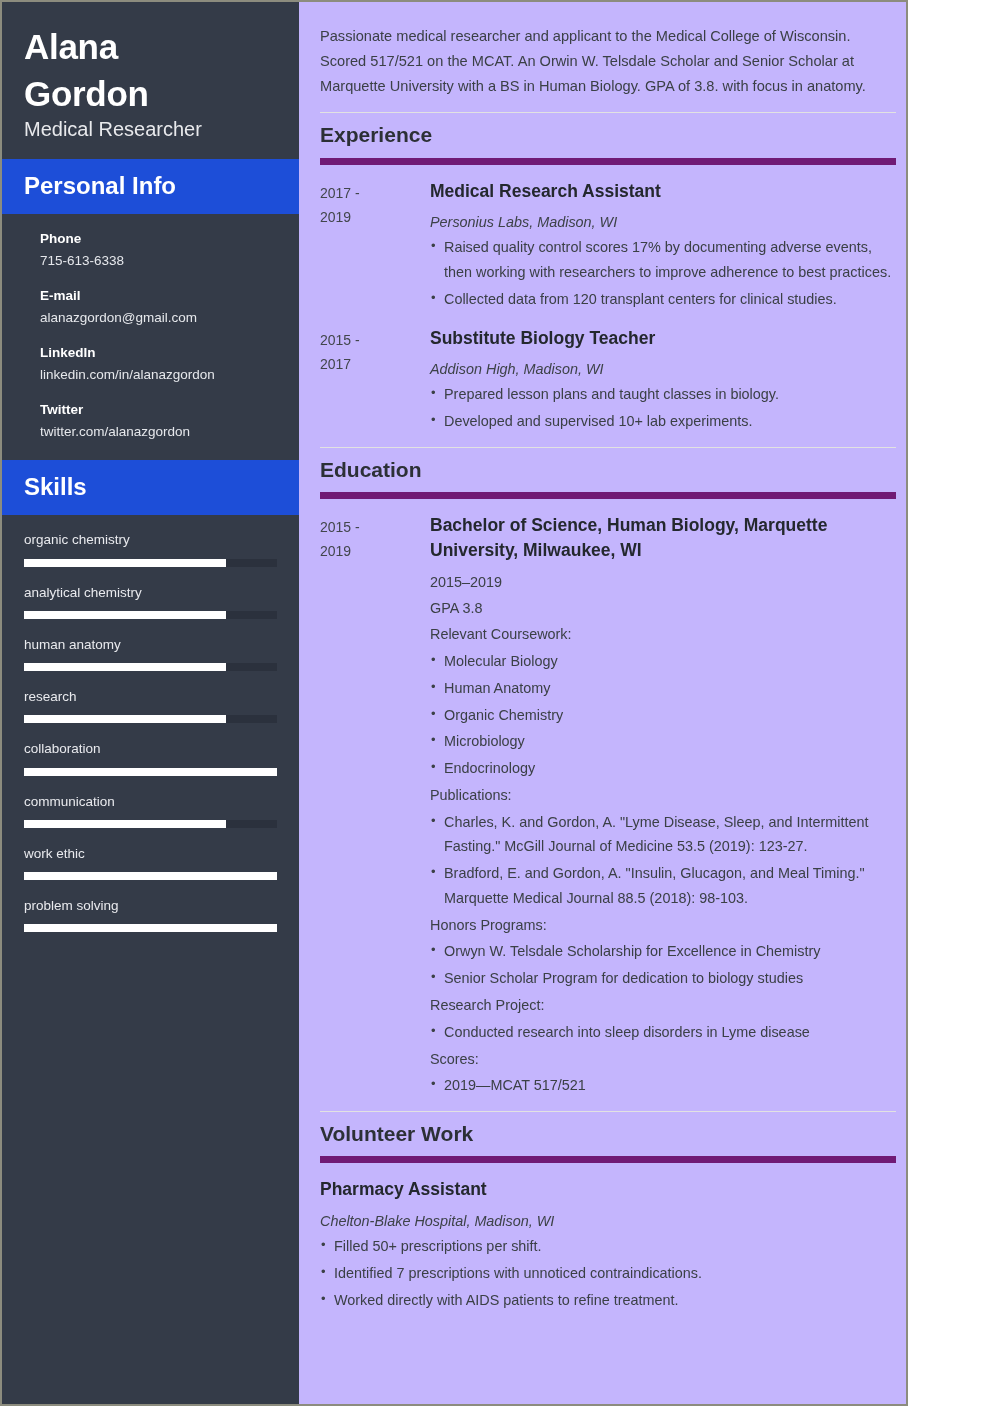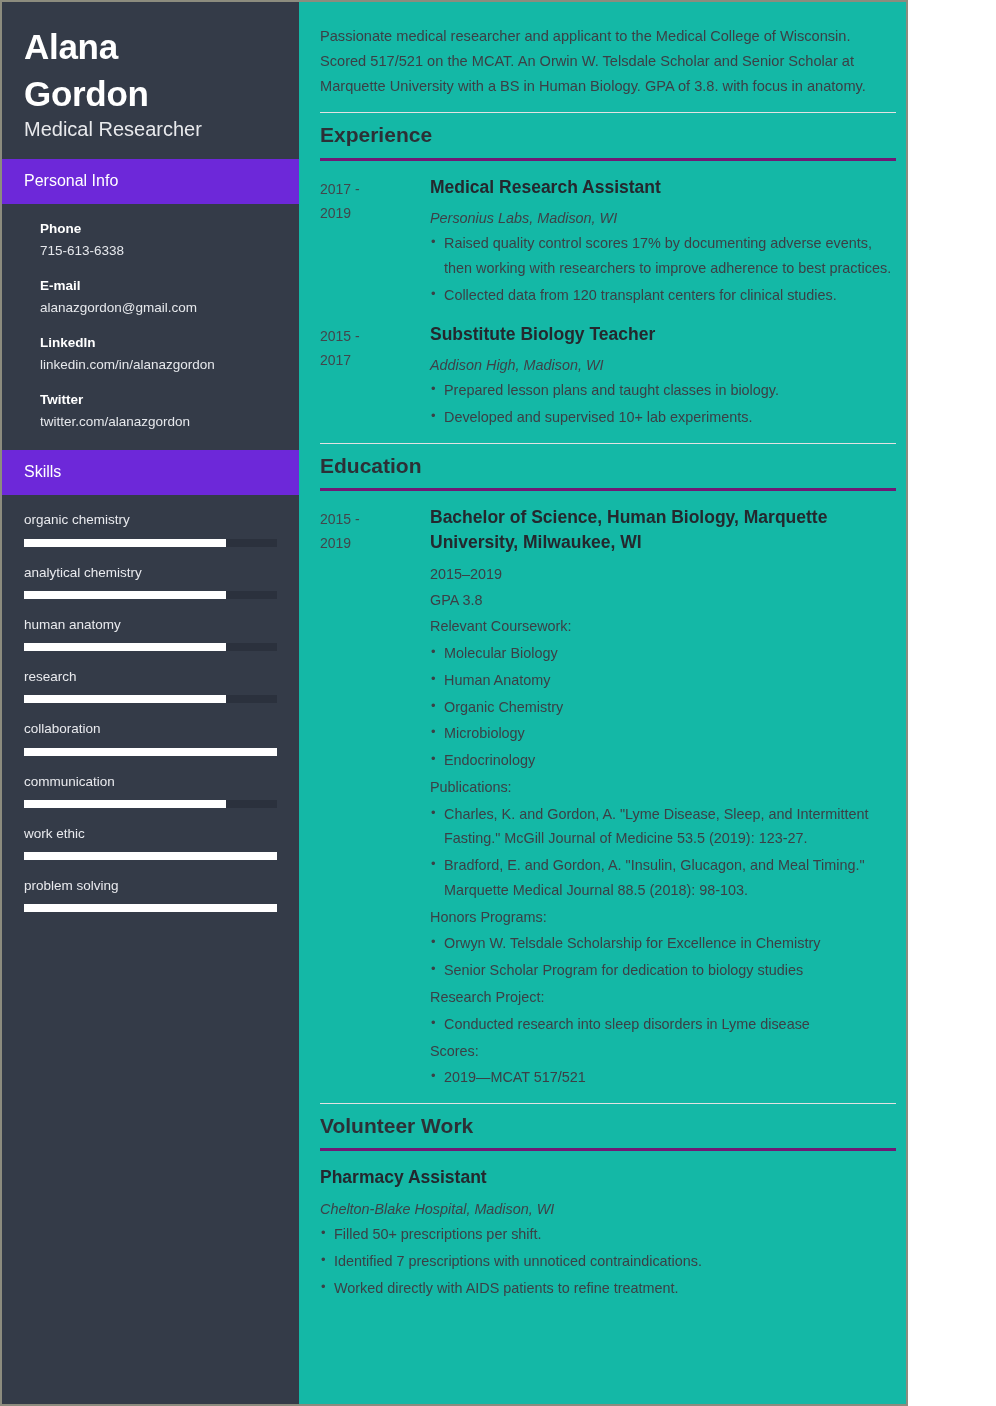--- a/index.html
+++ b/index.html
@@ -33,24 +33,24 @@
     letter-spacing: -0.3px;
     color: #ffffff;
   }
   .job-title {
     font-size: 20px;
     font-weight: normal;
     color: #e8e9ec;
     line-height: 1.2;
   }
   .side-head {
-    background: #6d28d9;
+    background: #1d4ed8;
     padding: 13px 22px 14px 22px;
-    font-size: 16px;
-    font-weight: normal;
+    font-size: 24px;
+    font-weight: bold;
     color: #ffffff;
   }
   .contact-list { padding: 15px 22px 18px 38px; }
   .contact-item { margin-bottom: 14px; }
   .contact-item:last-child { margin-bottom: 0; }
   .contact-label {
     font-size: 13.5px;
     font-weight: bold;
     color: #ffffff;
     line-height: 1.5;
@@ -78,38 +78,38 @@
   }
   .skill-fill {
     height: 100%;
     background: #ffffff;
   }
 
   
   .main {
     flex: 1 1 auto;
     padding: 22px 10px 0 21px;
-    background: #14b8a6;
+    background: #c4b5fd;
     color: #33373d;
     min-width: 0;
   }
   .summary {
     font-size: 14.6px;
     line-height: 1.72;
     color: #3b4046;
     padding-right: 6px;
   }
   .section { margin-top: 13px; }
   .section-title {
     font-size: 21px;
     font-weight: bold;
     color: #2c3036;
     padding: 9px 0 9px 0;
     border-top: 1px solid #e2e2e2;
-    border-bottom: 3px solid #701a75;
+    border-bottom: 7px solid #701a75;
     line-height: 1.25;
   }
   .entry {
     display: flex;
     padding-top: 14px;
   }
   .entry-dates {
     flex: 0 0 110px;
     font-size: 14px;
     line-height: 1.72;

